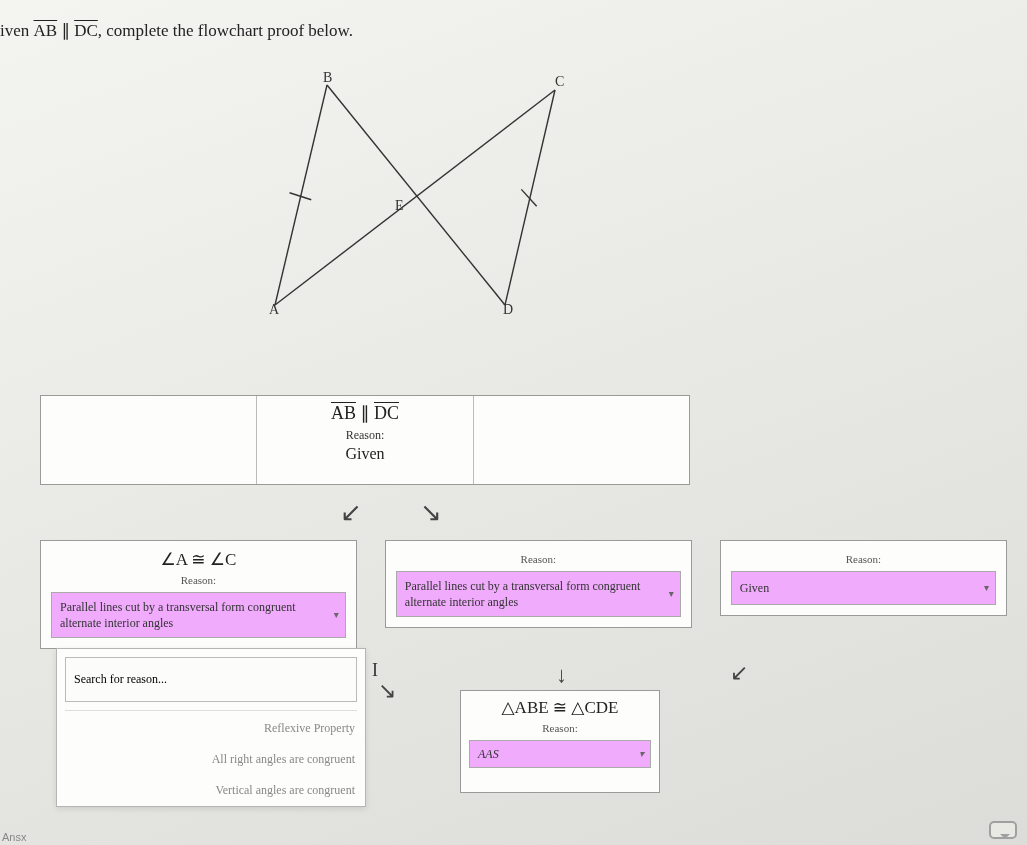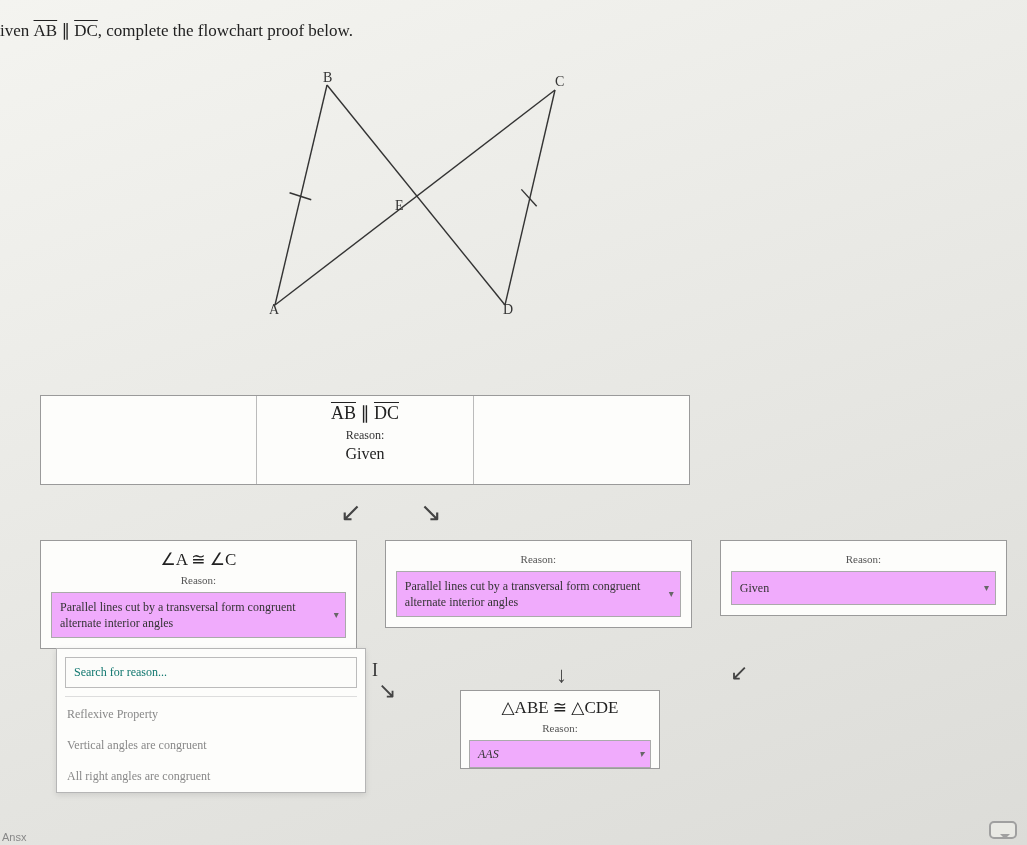--- a/index.html
+++ b/index.html
@@ -85,41 +85,41 @@
     left:56px;
     width:310px;
     background:#fdfdfb;
     border:1px solid #b5b5b5;
     box-shadow: 0 2px 6px rgba(0,0,0,0.1);
     z-index:5;
     font-size:12px;
   }
   .dd-search {
     margin:8px;
-    padding:7px 8px;
+    padding:14px 8px;
     border:1px solid #bbb;
-    color:#0f766e;
+    color:#000000;
     font-size:12px;
     background:#fcfcfa;
   }
   .dd-sep { border-top:1px solid #ddd; margin:2px 8px; }
-  .dd-item { padding:8px 10px; color:#888; font-size:12px; cursor:pointer; }
+  .dd-item { padding:8px 10px; color:#888; font-size:12px; cursor:pointer;text-align:right; }
 
   .cursor-i { position:absolute; top:660px; left:372px; font-size:18px; color:#333; font-family: serif; }
   .arr-diag { position:absolute; font-size:22px; color:#444; }
 
   .final-box {
     position:absolute;
     top:690px;
     left:460px;
     width:200px;
     border:1px solid #9a9a9a;
     background:#fdfdfb;
     text-align:center;
-    padding:6px 8px 0 8px;
+    padding:6px 8px 24px 8px;
   }
   .final-box .reason-box { font-size:12px; padding:5px 22px 5px 8px;font-style:italic; }
 
   .ansx { position:absolute; bottom:2px; left:2px; font-size:11px; font-family:Arial,sans-serif; color:#888; }
   .chat-icon {
     position:absolute; bottom:6px; right:10px;
     width:28px; height:18px; border:2px solid #a0a0a0; border-radius:5px;
     background:#e9e9e4;
   }
   .chat-icon::after {
@@ -198,22 +198,22 @@
         <span class="caret">▾</span>
       </div>
     </div>
   </div>
 </div>
 
 <div class="dropdown">
   <div class="dd-search">Search for reason...</div>
   <div class="dd-sep"></div>
   <div class="dd-item">Reflexive Property</div>
+  <div class="dd-item">All right angles are congruent</div>
   <div class="dd-item">Vertical angles are congruent</div>
-  <div class="dd-item">All right angles are congruent</div>
 </div>
 
 <span class="cursor-i">I</span>
 <span class="arr-diag" style="top:678px; left:378px;">↘</span>
 <span class="arr-diag" style="top:662px; left:556px;">↓</span>
 <span class="arr-diag" style="top:660px; left:730px;">↙</span>
 
 <div class="final-box">
   <div class="stmt">△ABE ≅ △CDE</div>
   <div class="reason-lbl">Reason:</div>

